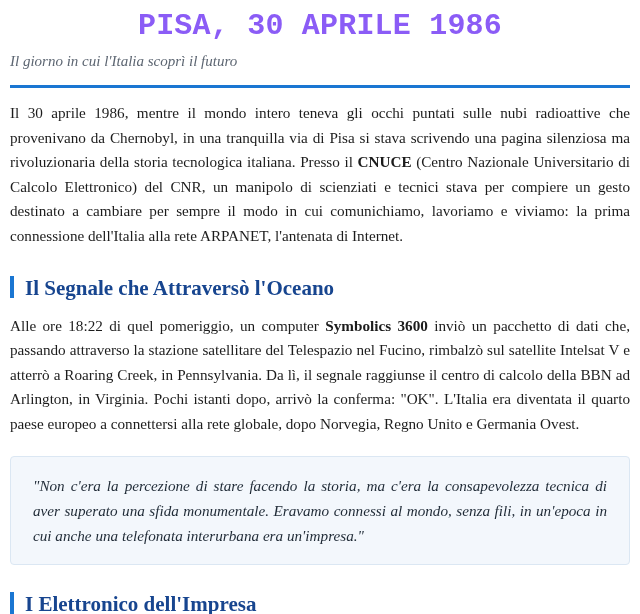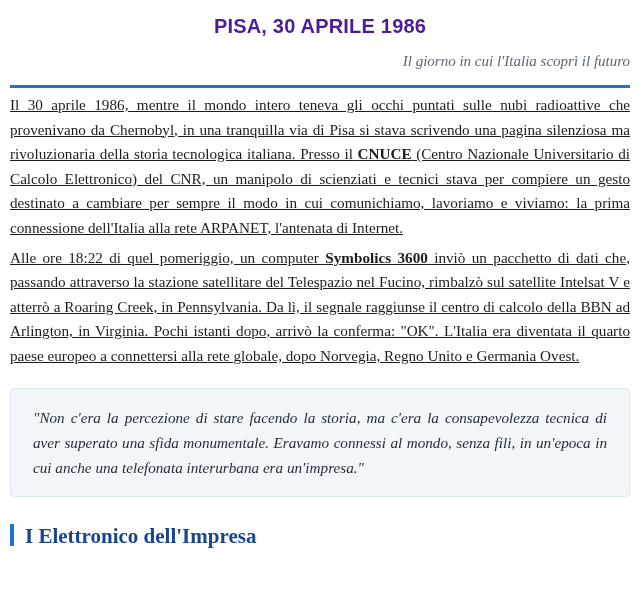--- a/index.html
+++ b/index.html
@@ -17,53 +17,52 @@
   .page {
     width: 640px;
     box-sizing: border-box;
     padding: 0 10px;
   }
   
   .doc-title {
     margin: 0;
     padding-top: 9px;
     text-align: center;
-    font-family: Liberation Sans, sans-serif;
+    font-family: Liberation Mono, monospace;
     font-weight: bold;
-    font-size: 20px;
+    font-size: 30px;
     line-height: 34px;
     letter-spacing: 0.2px;
-    color: #4c1d95;
+    color: #8b5cf6;
   }
   .doc-subtitle {
     margin: 0;
     padding-top: 9px;
-    text-align: right;
+    text-align: left;
     font-style: italic;
     font-size: 15px;
     line-height: 19px;
     color: #5d6672;
   }
   .rule {
     margin: 14px 0 0 0;
     height: 3px;
     background: #1a76d2;
     border: 0;
     width: 620px;
   }
   
   p.body {
     margin: 0;
-    padding-top: 5px;
+    padding-top: 13px;
     font-size: 15.2px;
     line-height: 24.6px;
     text-align: justify;
     text-justify: inter-word;
     color: #1c1c1c;
-    text-decoration: underline;
   }
   p.body b, p.body strong {
     font-weight: bold;
   }
   
   h2.section {
     margin: 0;
     padding: 26px 0 0 0;
     font-size: 21px;
     line-height: 26px;
@@ -107,20 +106,21 @@
 <div class="page">
 
   <h1 class="doc-title">PISA, 30 APRILE 1986</h1>
 
   <div class="doc-subtitle">Il giorno in cui l'Italia scoprì il futuro</div>
 
   <hr class="rule">
 
   <p class="body"><span>Il 30 aprile 1986, mentre il mondo intero teneva gli occhi puntati sulle nubi radioattive che provenivano da Chernobyl, in una tranquilla via di Pisa si stava scrivendo una pagina silenziosa ma rivoluzionaria della storia tecnologica italiana. Presso il </span><b>CNUCE</b><span> (Centro Nazionale Universitario di Calcolo Elettronico) del CNR, un manipolo di scienziati e tecnici stava per compiere un gesto destinato a cambiare per sempre il modo in cui comunichiamo, lavoriamo e viviamo: la prima connessione dell'Italia alla rete ARPANET, l'antenata di Internet.</span></p>
 
+  <h2 class="section"><span class="bar"></span><span class="htext">Il Segnale che Attraversò l'Oceano</span></h2>
 
   <p class="body"><span>Alle ore 18:22 di quel pomeriggio, un computer </span><b>Symbolics 3600</b><span> inviò un pacchetto di dati che, passando attraverso la stazione satellitare del Telespazio nel Fucino, rimbalzò sul satellite Intelsat V e atterrò a Roaring Creek, in Pennsylvania. Da lì, il segnale raggiunse il centro di calcolo della BBN ad Arlington, in Virginia. Pochi istanti dopo, arrivò la conferma: "OK". L'Italia era diventata il quarto paese europeo a connettersi alla rete globale, dopo Norvegia, Regno Unito e Germania Ovest.</span></p>
 
   <div class="quote-box">
     <p>"Non c'era la percezione di stare facendo la storia, ma c'era la consapevolezza tecnica di aver superato una sfida monumentale. Eravamo connessi al mondo, senza fili, in un'epoca in cui anche una telefonata interurbana era un'impresa."</p>
   </div>
 
   <h2 class="section"><span class="bar"></span><span class="htext">I Elettronico dell'Impresa</span></h2>
 
 </div>

